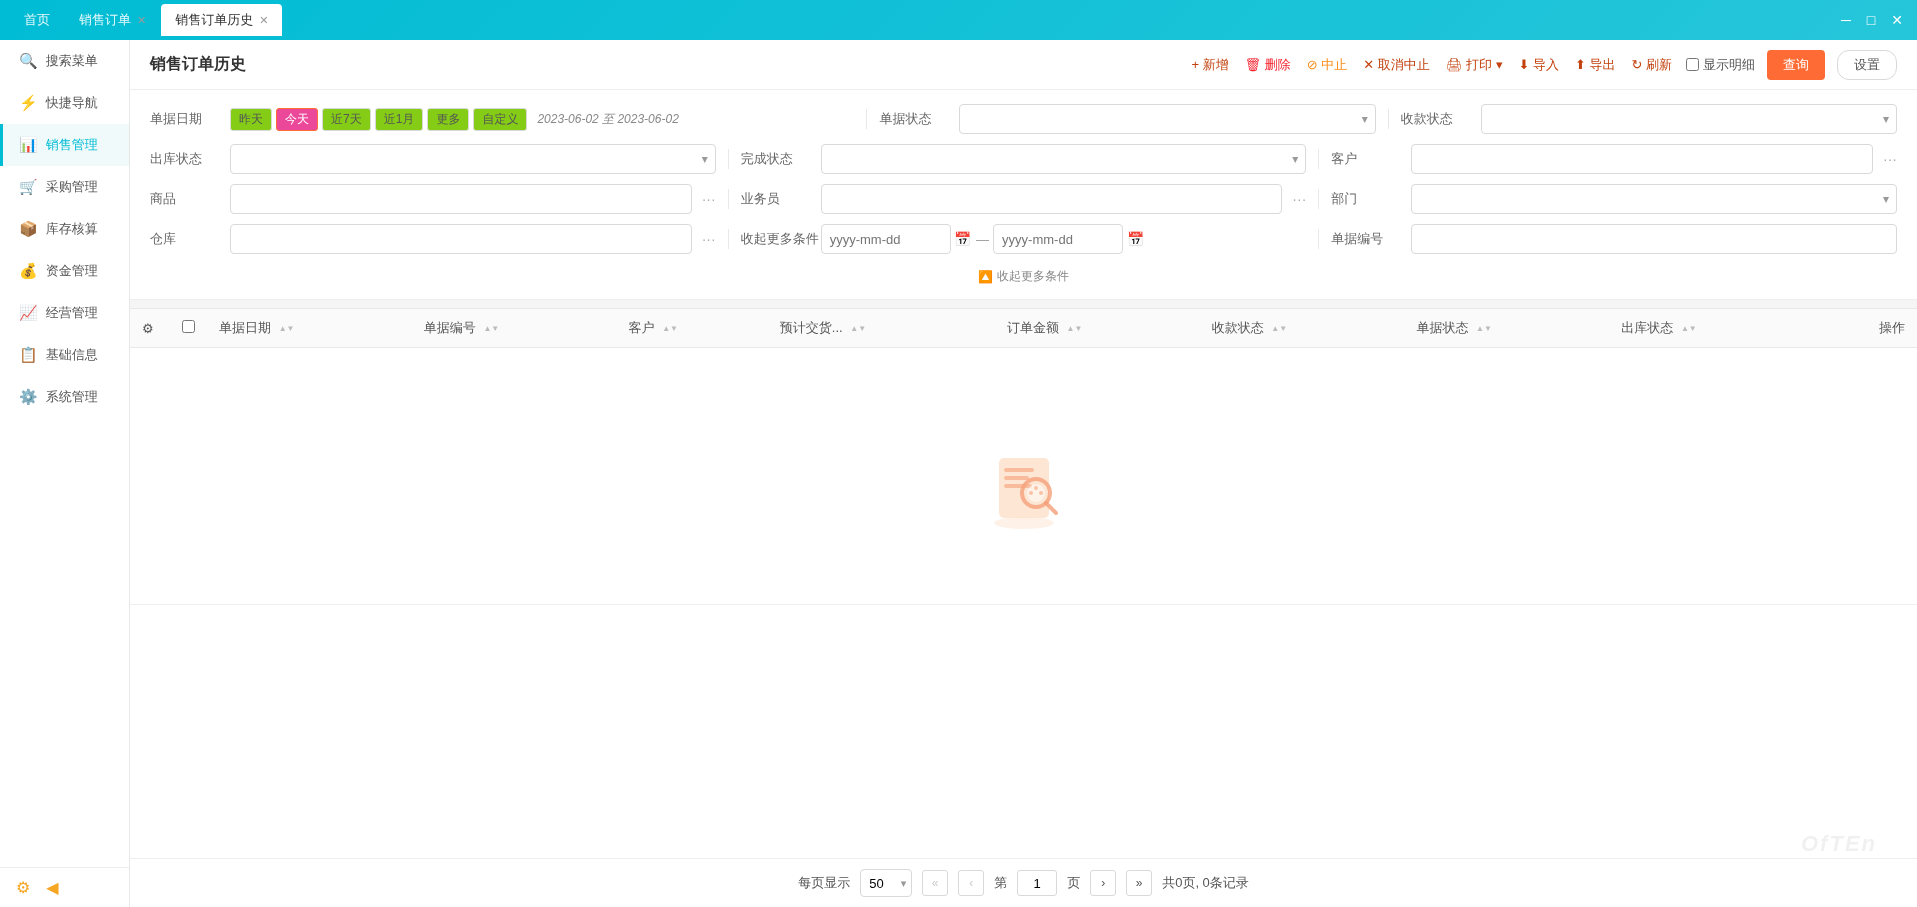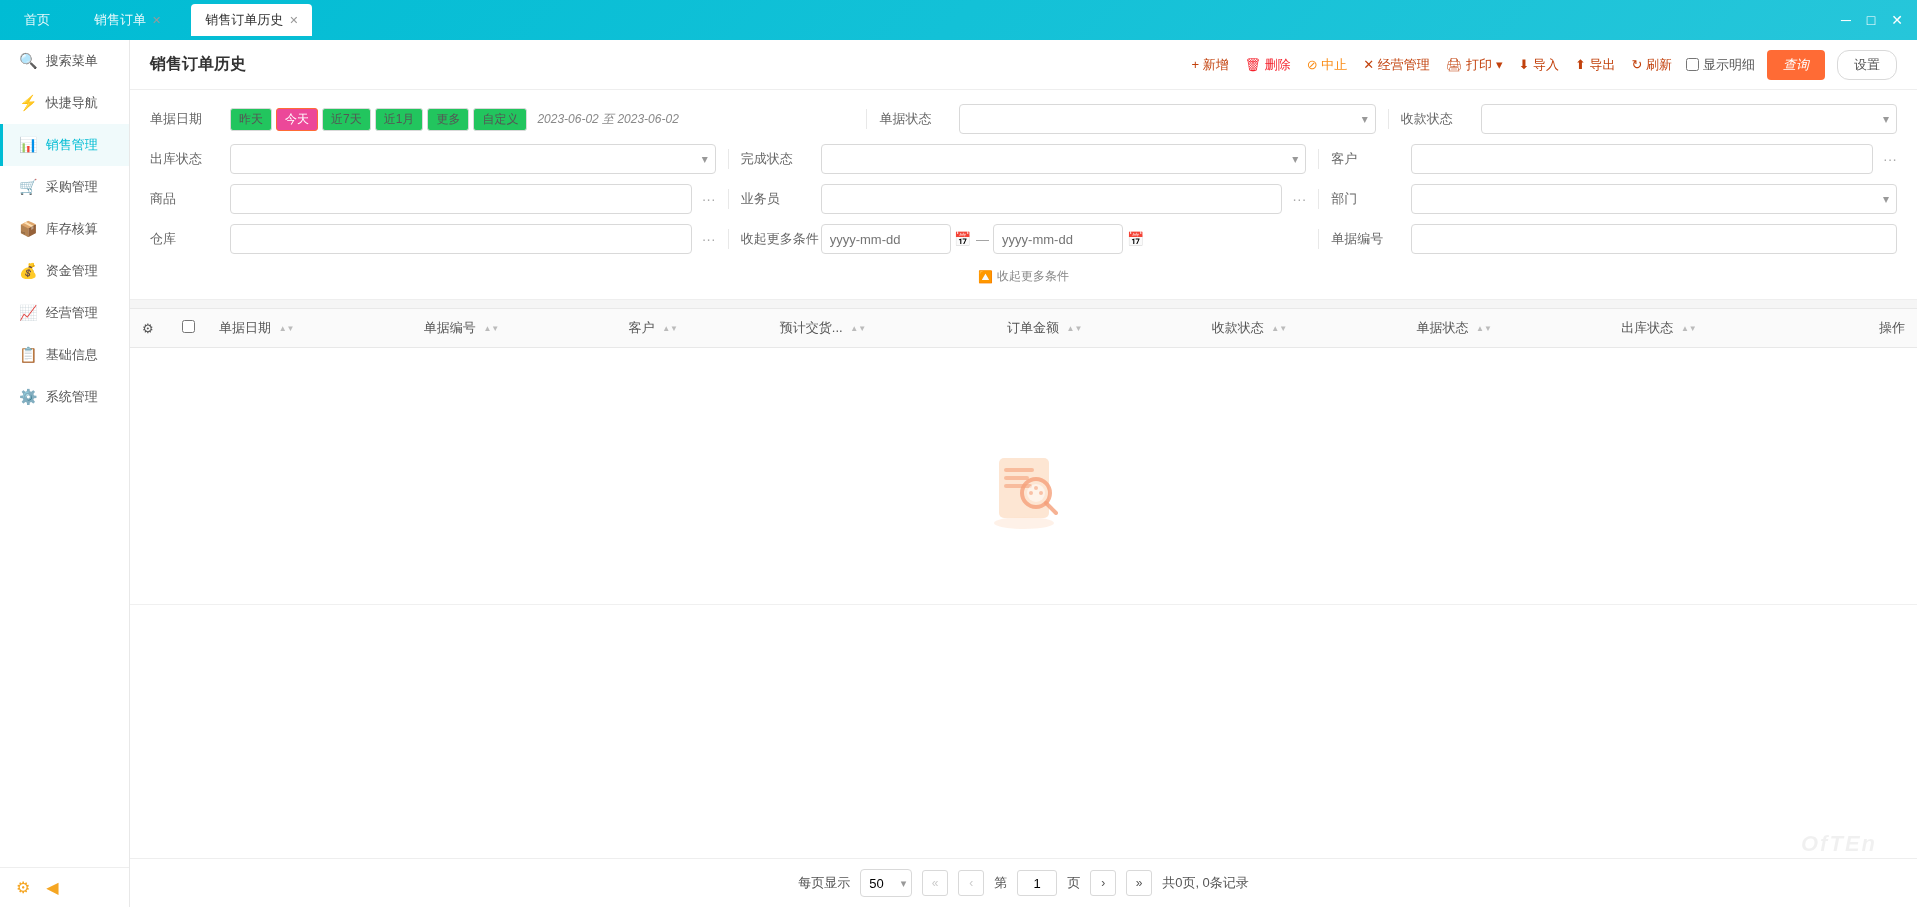--- a/index.html
+++ b/index.html
@@ -5,21 +5,21 @@
     * { margin: 0; padding: 0; box-sizing: border-box; }
     body { font-family: 'Microsoft YaHei', Arial, sans-serif; font-size: 13px; background: #f5f5f5; color: #333; display: flex; flex-direction: column; height: 907px; overflow: hidden; }
 
     
     .top-bar {
       height: 40px;
       background: linear-gradient(135deg, #00bcd4 0%, #26c6da 100%);
       display: flex;
       align-items: center;
       padding: 0 10px;
-      gap: 16px;
+      gap: 1px;
       flex-shrink: 0;
     }
     .top-bar-tab {
       height: 32px;
       padding: 0 14px;
       border-radius: 4px 4px 0 0;
       display: flex;
       align-items: center;
       gap: 6px;
       cursor: pointer;
@@ -141,21 +141,20 @@
     .toolbar-btn.danger { color: #f5222d; }
     .toolbar-btn.warning { color: #fa8c16; }
     .toolbar-btn-primary {
       background: #ff6b35;
       color: white;
       border: none;
       border-radius: 4px;
       padding: 6px 16px;
       cursor: pointer;
       font-size: 13px;
-      font-style: italic;
     }
     .toolbar-btn-secondary {
       background: #fff;
       color: #555;
       border: 1px solid #d9d9d9;
       border-radius: 12px;
       padding: 5px 16px;
       cursor: pointer;
       font-size: 13px;
     }
@@ -198,21 +197,21 @@
       align-items: center;
       gap: 4px;
     }
     .date-quick-btn {
       padding: 2px 8px;
       border: 1px solid #d9d9d9;
       border-radius: 3px;
       cursor: pointer;
       font-size: 12px;
       color: #555;
-      background: #22c55e;
+      background: #84cc16;
     }
     .date-quick-btn.active {
       background: #ec4899;
       color: white;
       border-color: #ff6b35;
     }
     .date-range-text {
       font-size: 12px;
       color: #888;
       margin-left: 4px;
@@ -511,21 +510,21 @@
         <button class="toolbar-btn">
           <span>+ 新增</span>
         </button>
         <button class="toolbar-btn danger">
           <span>🗑 删除</span>
         </button>
         <button class="toolbar-btn warning">
           <span>⊘ 中止</span>
         </button>
         <button class="toolbar-btn">
-          <span>✕ 经营管理</span>
+          <span>✕ 取消中止</span>
         </button>
         <button class="toolbar-btn">
           <span>🖨 打印</span>
           <span>▾</span>
         </button>
         <button class="toolbar-btn">
           <span>⬇ 导入</span>
         </button>
         <button class="toolbar-btn">
           <span>⬆ 导出</span>

